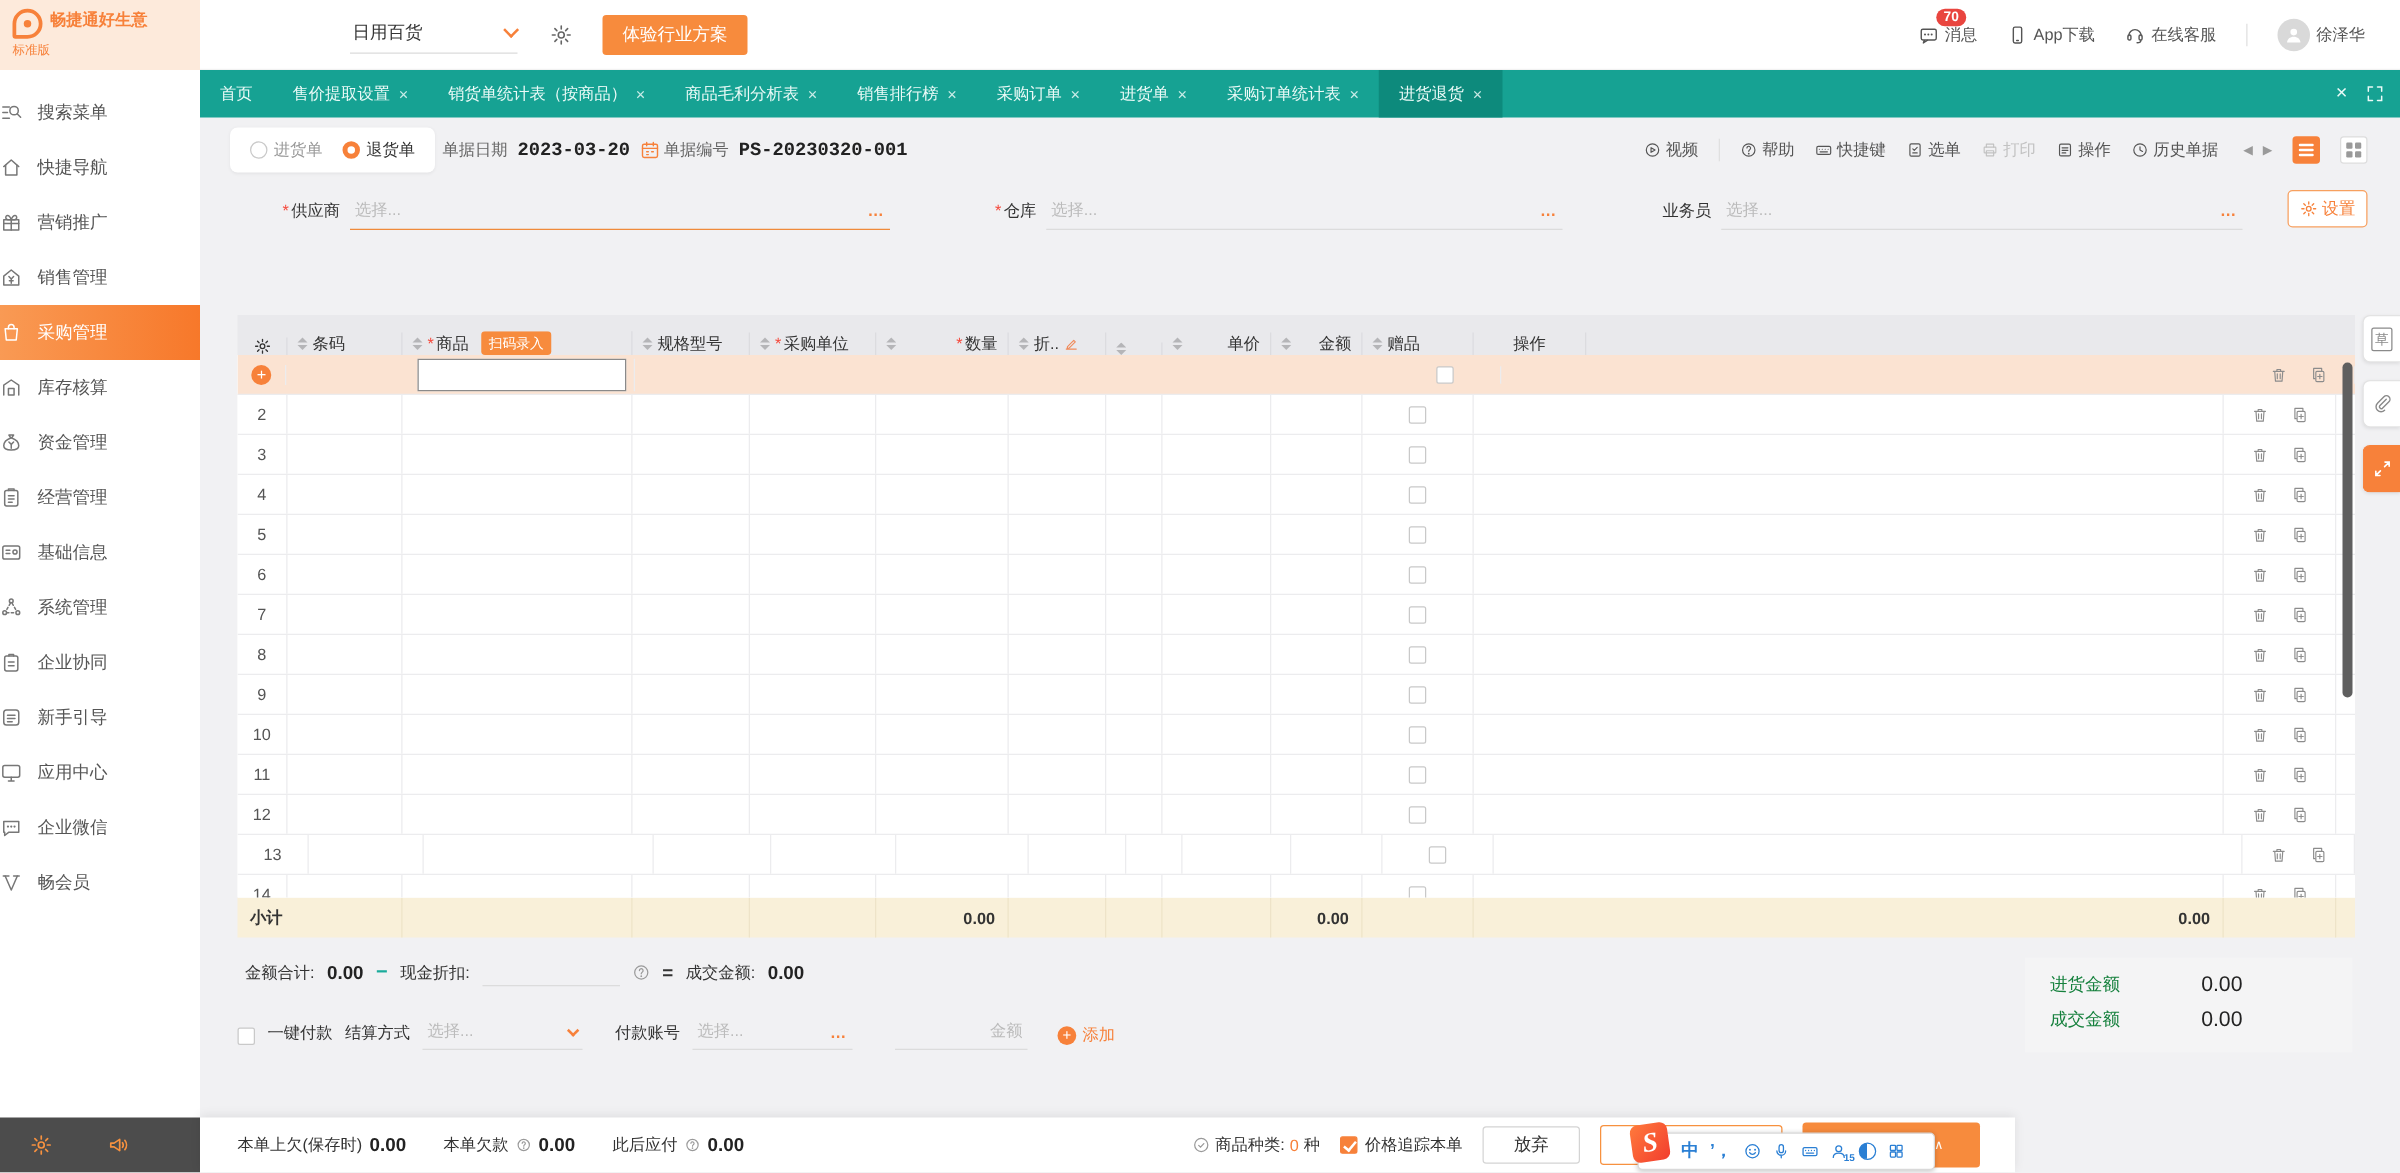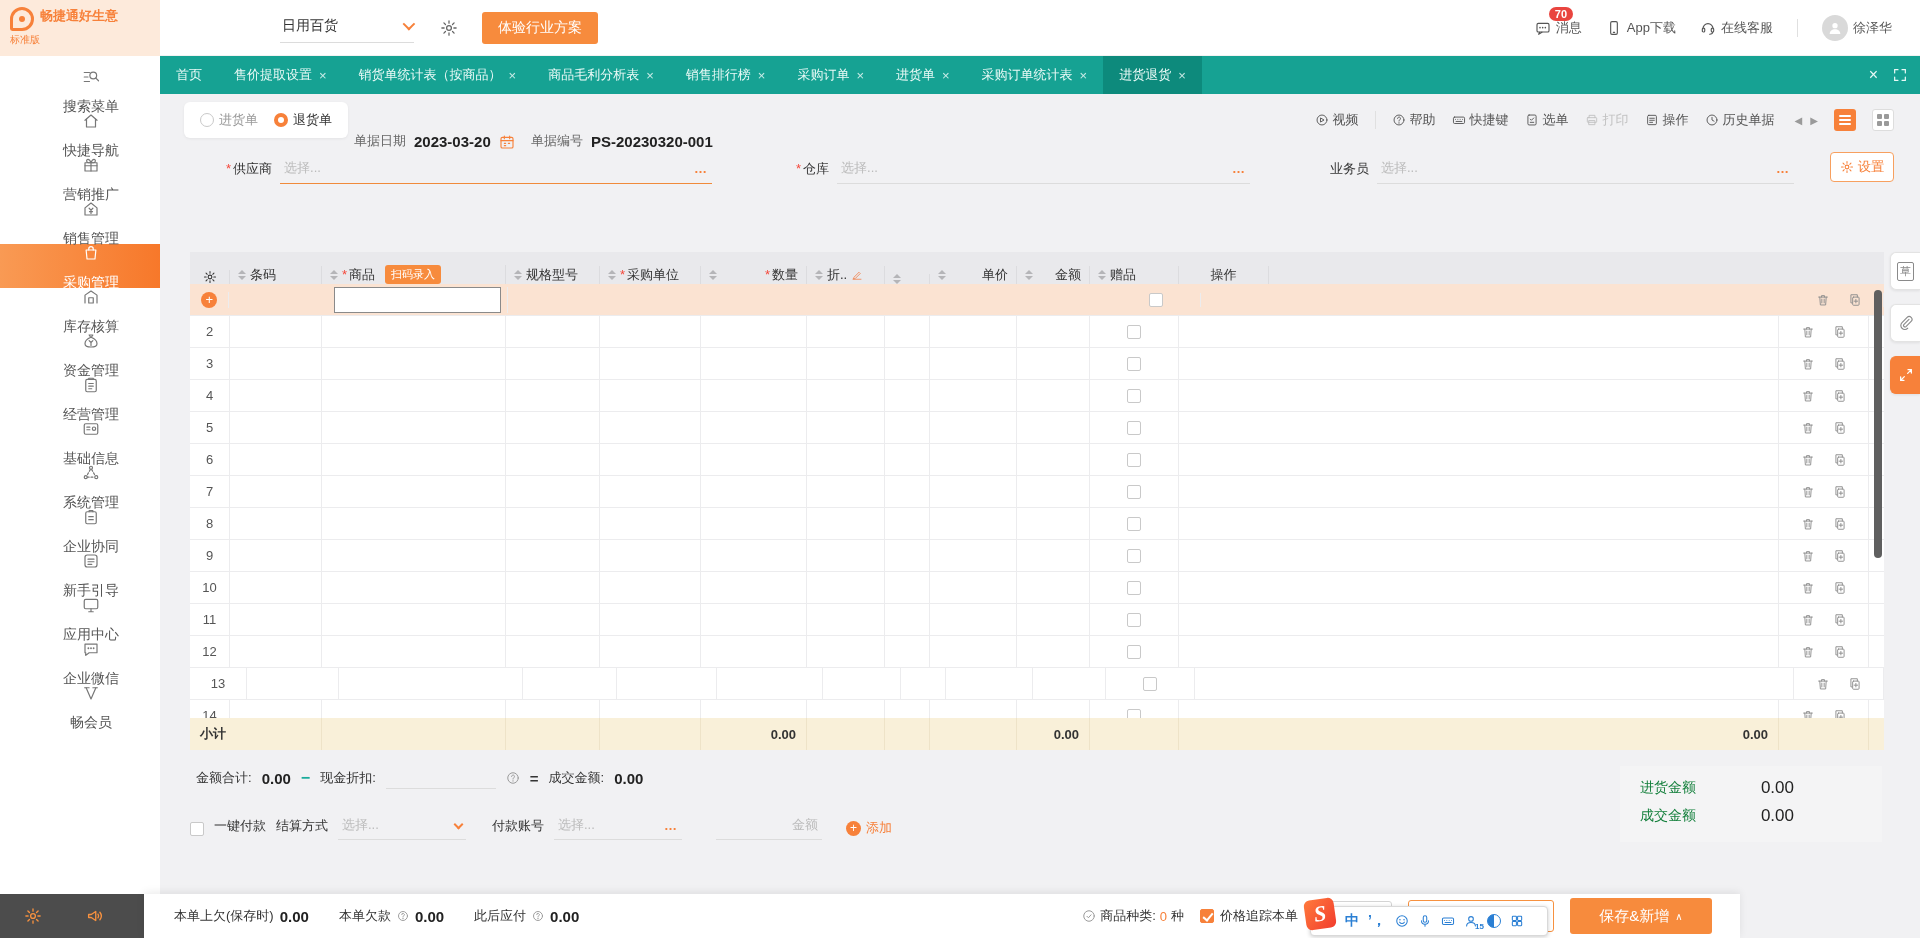--- a/index.html
+++ b/index.html
@@ -14,22 +14,22 @@
   .sidebar { position:absolute; left:0; top:0; width:160px; height:938px; background:#fff; z-index:10; }
   .logo-block { height:56px; background:#fdeadb; padding:7px 10px 0 10px; }
   .logo-row { display:flex; align-items:flex-start; gap:6px; }
   .logo-mark { width:24px; height:24px; border:3px solid #f7813a; border-radius:50% 50% 50% 10%;
                position:relative; flex:none; }
   .logo-mark::after { content:""; position:absolute; left:6px; top:6px; width:6px; height:6px;
                border-radius:50%; background:#f7813a; }
   .logo-title { color:#f7813a; font-weight:bold; font-size:13px; }
   .logo-badge { color:#f7813a; font-size:10px; margin-top:2px; }
   .nav { padding-top:12px; }
-  .nav-item { height:44px; display:flex; align-items:center; gap:12px; padding-left:22px;
-              color:#555; font-size:14px; cursor:pointer;flex-direction:column; }
+  .nav-item { height:44px; display:flex; align-items:center; gap:12px; 
+              color:#555; font-size:14px; cursor:pointer; }
   .nav-item .ic { color:#777; }
   .nav-item.active { background:linear-gradient(90deg,#f99a54,#f7782a); color:#fff; }
   .nav-item.active .ic { color:#fff; }
   .side-foot { position:absolute; left:0; bottom:0; width:160px; height:44px; background:#4c4c4c;
                display:flex; align-items:center; gap:44px; padding-left:24px; }
   .side-foot .ic { color:#f7913f; }
 
   
   .topbar { position:absolute; left:160px; top:0; width:1760px; height:56px; background:#fff;
             display:flex; align-items:center; border-bottom:1px solid #f2f2f2; }
@@ -60,21 +60,21 @@
   
   .content { position:absolute; left:160px; top:94px; width:1760px; height:800px; background:#f1f1f3; }
 
   .radio-card { position:absolute; left:24px; top:8px; width:164px; height:36px; background:#fff;
                 border-radius:6px; box-shadow:0 1px 3px rgba(0,0,0,.06); display:flex; align-items:center;
                 justify-content:center; gap:16px; }
   .radio { display:flex; align-items:center; gap:5px; cursor:pointer; color:#999; }
   .radio .dot { width:14px; height:14px; border:1px solid #c9c9c9; border-radius:50%; background:#fff; }
   .radio.sel { color:#333; }
   .radio.sel .dot { border:4px solid #f7813a; }
-  .date-group, .no-group { position:absolute; top:20px; height:36px; display:flex; align-items:flex-end; gap:8px; }
+  .date-group, .no-group { position:absolute; top:8px; height:36px; display:flex; align-items:center; gap:8px;font-family:Liberation Mono, monospace; }
   .date-group { left:194px; } .no-group { left:371px; }
   .fld-label { color:#666; font-size:13px; }
   .fld-value { color:#222; font-size:15px; font-weight:bold; }
   .cal { color:#f7813a; }
   .doc-actions { position:absolute; right:26px; top:8px; height:36px; display:flex; align-items:center; gap:16px; color:#555; }
   .act { display:flex; align-items:center; gap:4px; cursor:pointer; }
   .act.disabled { color:#c2c2c2; }
   .arrows { display:flex; gap:8px; color:#9a9a9a; font-size:10px; margin-left:4px; }
   .toggle { width:22px; height:22px; border-radius:3px; display:flex; align-items:center; justify-content:center; cursor:pointer; }
   .toggle.on { background:#f7813a; color:#fff; }
@@ -142,21 +142,21 @@
                 align-items:center; justify-content:center; font-size:12px; line-height:1; }
   .pay-label { padding-bottom:5px; color:#333; }
 
   .side-summary { position:absolute; left:1460px; top:672px; width:262px; height:76px; background:#f4f4f5;
                   padding:12px 88px 0 20px; display:flex; flex-direction:column; gap:8px; }
   .ss-row { display:flex; justify-content:space-between; align-items:center; }
   .ss-label { color:#15803d; font-size:14px; }
   .ss-val { color:#222; font-size:17px; }
 
   
-  .bottombar { position:absolute; left:144px; bottom:0; width:1596px; height:44px; background:#fff;
+  .bottombar { position:absolute; left:160px; bottom:0; width:1452px; height:44px; background:#fff;
                box-shadow:0 -2px 8px rgba(0,0,0,.08); display:flex; align-items:center; z-index:20; }
   .bb-left { display:flex; align-items:center; gap:30px; margin-left:30px; }
   .bb-pair { display:flex; align-items:center; gap:6px; }
   .bb-val { font-weight:bold; font-size:15px; color:#222; }
   .bb-right { margin-left:auto; margin-right:28px; display:flex; align-items:center; gap:16px; }
   .sku { display:flex; align-items:center; gap:4px; color:#333; }
   .sku-count { color:#f7813a; }
   .track { display:flex; align-items:center; gap:6px; }
   .btn { border-radius:3px; display:flex; align-items:center; justify-content:center; gap:6px;
          cursor:pointer; font-family:inherit; font-size:14px; }

